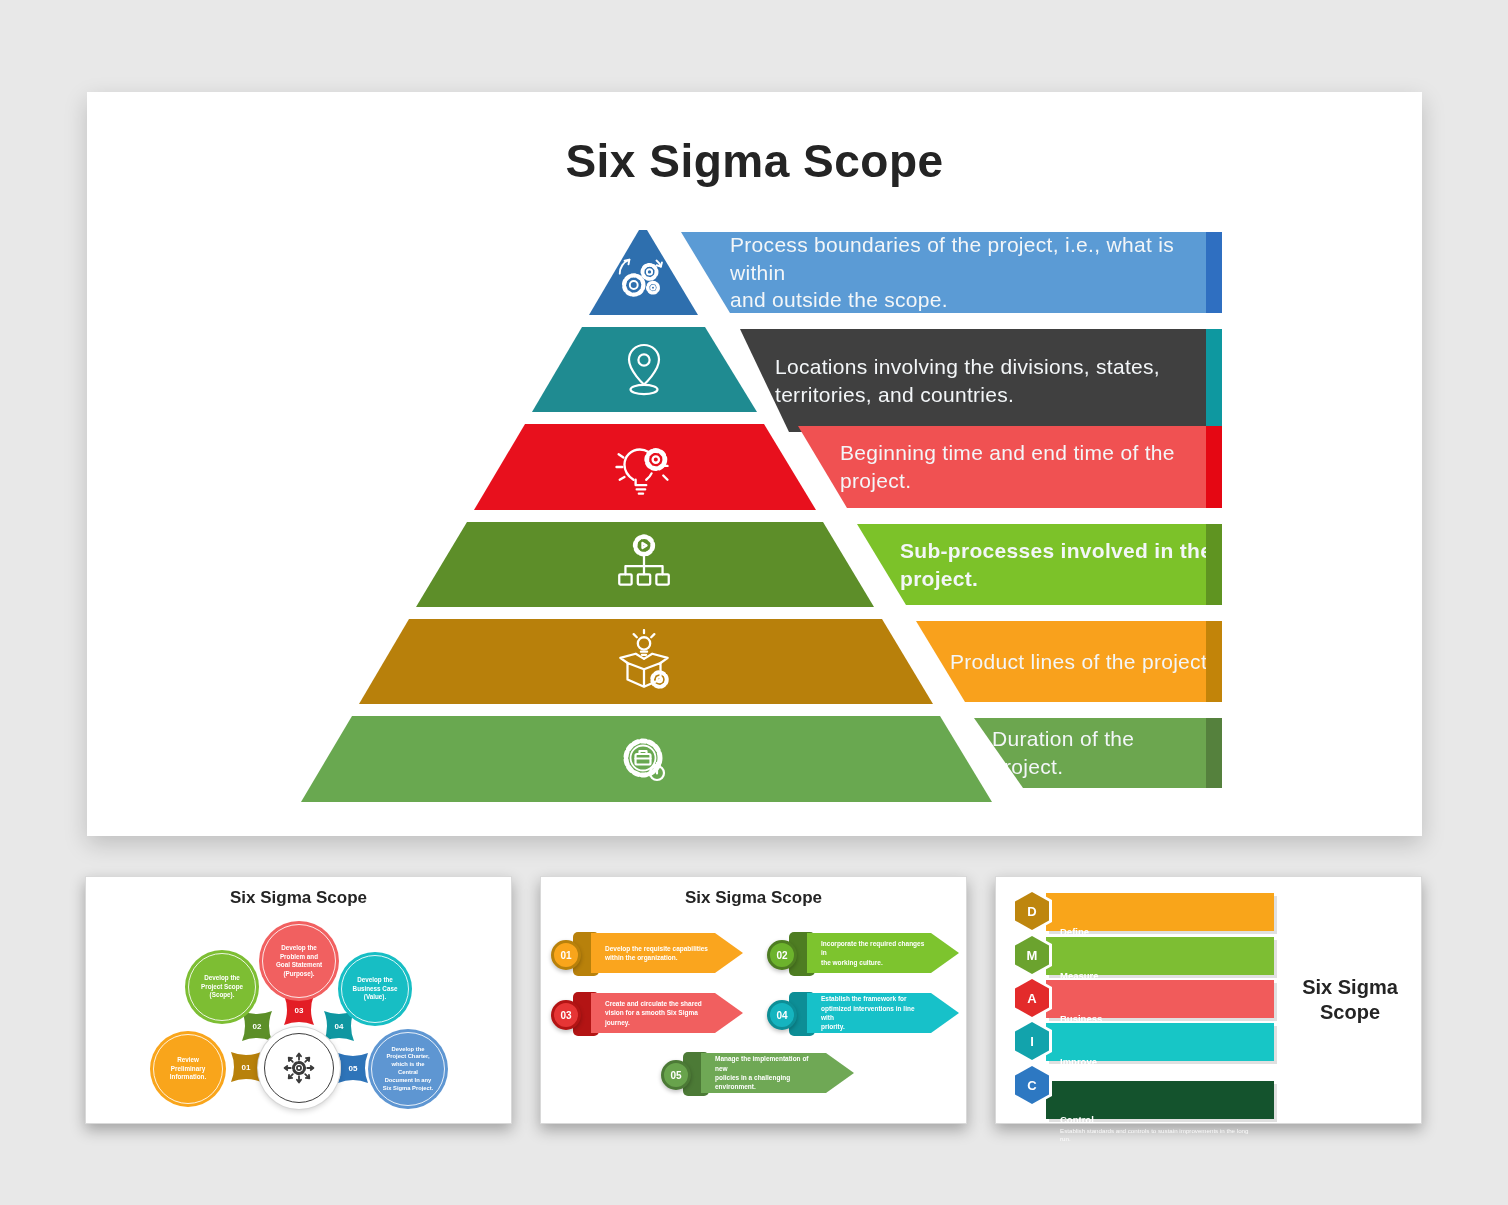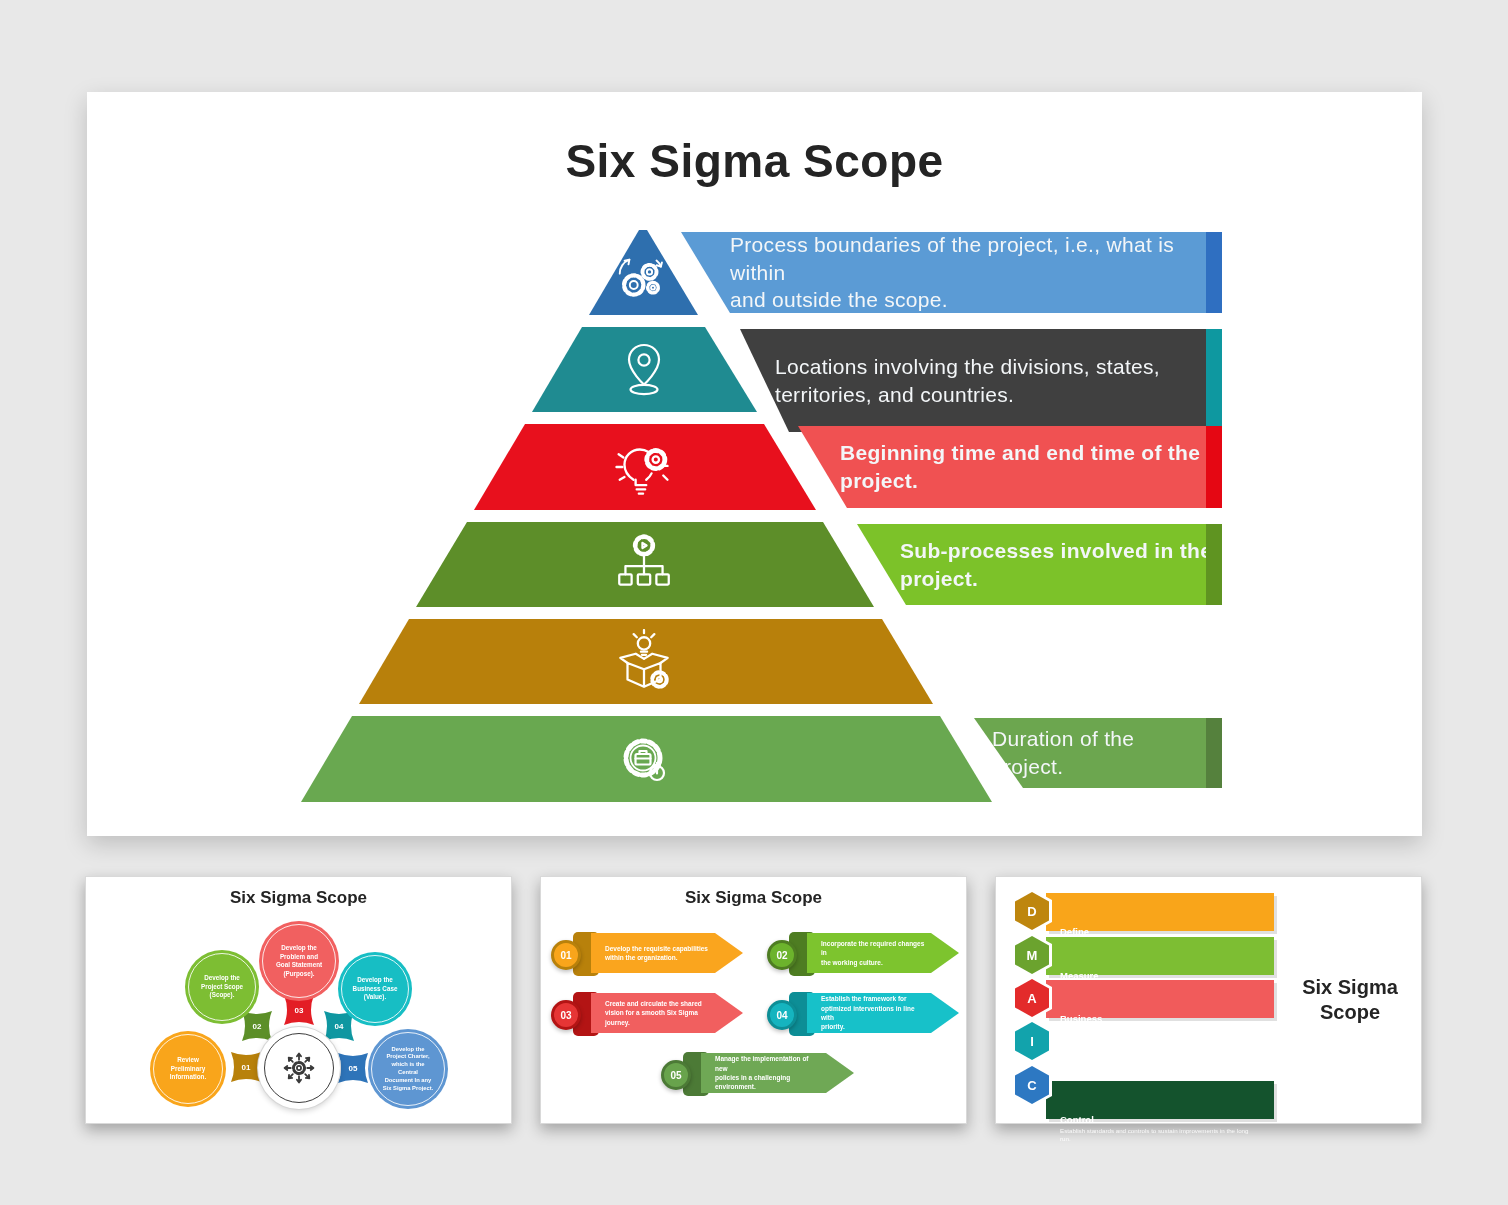--- a/index.html
+++ b/index.html
@@ -153,26 +153,29 @@
 
     <div class="p-bar" style="left: 594px; top: 140px; width: 541px; height: 81px; clip-path: polygon(0px 0px, 100% 0px, 100% 100%, 49px 100%); background: rgb(91, 155, 213); --edge: #2f6fc1;">
       <div class="bar-text" style="padding-left:49px;">Process boundaries of the project, i.e.,  what is within
 and outside the scope.</div>
     </div>
     <div class="p-bar" style="left: 653px; top: 237px; width: 482px; height: 103px; clip-path: polygon(0px 0px, 100% 0px, 100% 100%, 49px 100%); background: #404040; --edge: #0e98a0;">
       <div class="bar-text" style="padding-left:35px;">Locations involving the divisions, states,
 territories, and countries.</div>
     </div>
     <div class="p-bar" style="left: 711px; top: 334px; width: 424px; height: 82px; clip-path: polygon(0px 0px, 100% 0px, 100% 100%, 49px 100%); background: rgb(240, 81, 82); --edge: #e50713;">
-      <div class="bar-text" style="padding-left:42px;font-weight:bold;">Beginning time and end time of the
+      <div class="bar-text" style="padding-left:42px;">Beginning time and end time of the
 project.</div>
     </div>
     <div class="p-bar" style="left: 770px; top: 432px; width: 365px; height: 81px; clip-path: polygon(0px 0px, 100% 0px, 100% 100%, 49px 100%); background: rgb(124, 194, 41); --edge: #5f9421;">
       <div class="bar-text" style="padding-left:43px;font-weight:bold;">Sub-processes involved in the
 project.</div>
+    </div>
+    <div class="p-bar" style="left: 829px; top: 529px; width: 306px; height: 81px; clip-path: polygon(0px 0px, 100% 0px, 100% 100%, 49px 100%); background: rgb(249, 161, 28); --edge: #c28409;">
+      <div class="bar-text" style="padding-left:34px;">Product lines of the project</div>
     </div>
     <div class="p-bar" style="left: 887px; top: 626px; width: 248px; height: 70px; clip-path: polygon(0px 0px, 100% 0px, 100% 100%, 49px 100%); background: rgb(108, 166, 79); --edge: #55813d;">
       <div class="bar-text" style="padding-left:18px;">Duration of the
 project.</div>
     </div>
   </div>
 
   <div class="thumb" style="left:85px;">
     <div class="thumb-title">Six Sigma Scope</div>
 
@@ -312,20 +315,25 @@
       <div class="t3-desc">Define the problem and the ideal in terms of the target to achieve.</div>
     </div>
     <div class="t3-bar" style="top: 60px; background: rgb(125, 190, 51);">
       <div class="t3-head">Measure</div>
       <div class="t3-desc">Collect relevant data about the process &amp; the problem.</div>
     </div>
     <div class="t3-bar" style="top: 103px; background: rgb(241, 91, 91);">
       <div class="t3-head">Business</div>
       <div class="t3-desc">Define the problem and the ideal in terms of the target to achieve.</div>
     </div>
+    <div class="t3-bar" style="top: 146px; background: rgb(23, 198, 198);">
+      <div class="t3-head">Improve</div>
+      <div class="t3-desc">Determine the optimum values for key controlling process inputs.
+implement solutions to eliminate the root causes.</div>
+    </div>
     <div class="t3-bar" style="top: 204px; background: #14532d;">
       <div class="t3-head">Control</div>
       <div class="t3-desc">Establish standards and controls to sustain improvements in the long
 run.</div>
     </div>
 
     <div class="t3-hexwrap" style="top:12px;">
       <div class="t3-hex-outer"></div>
       <div class="t3-hex-inner" style="background: rgb(190, 134, 14);">
         <span>D</span>

